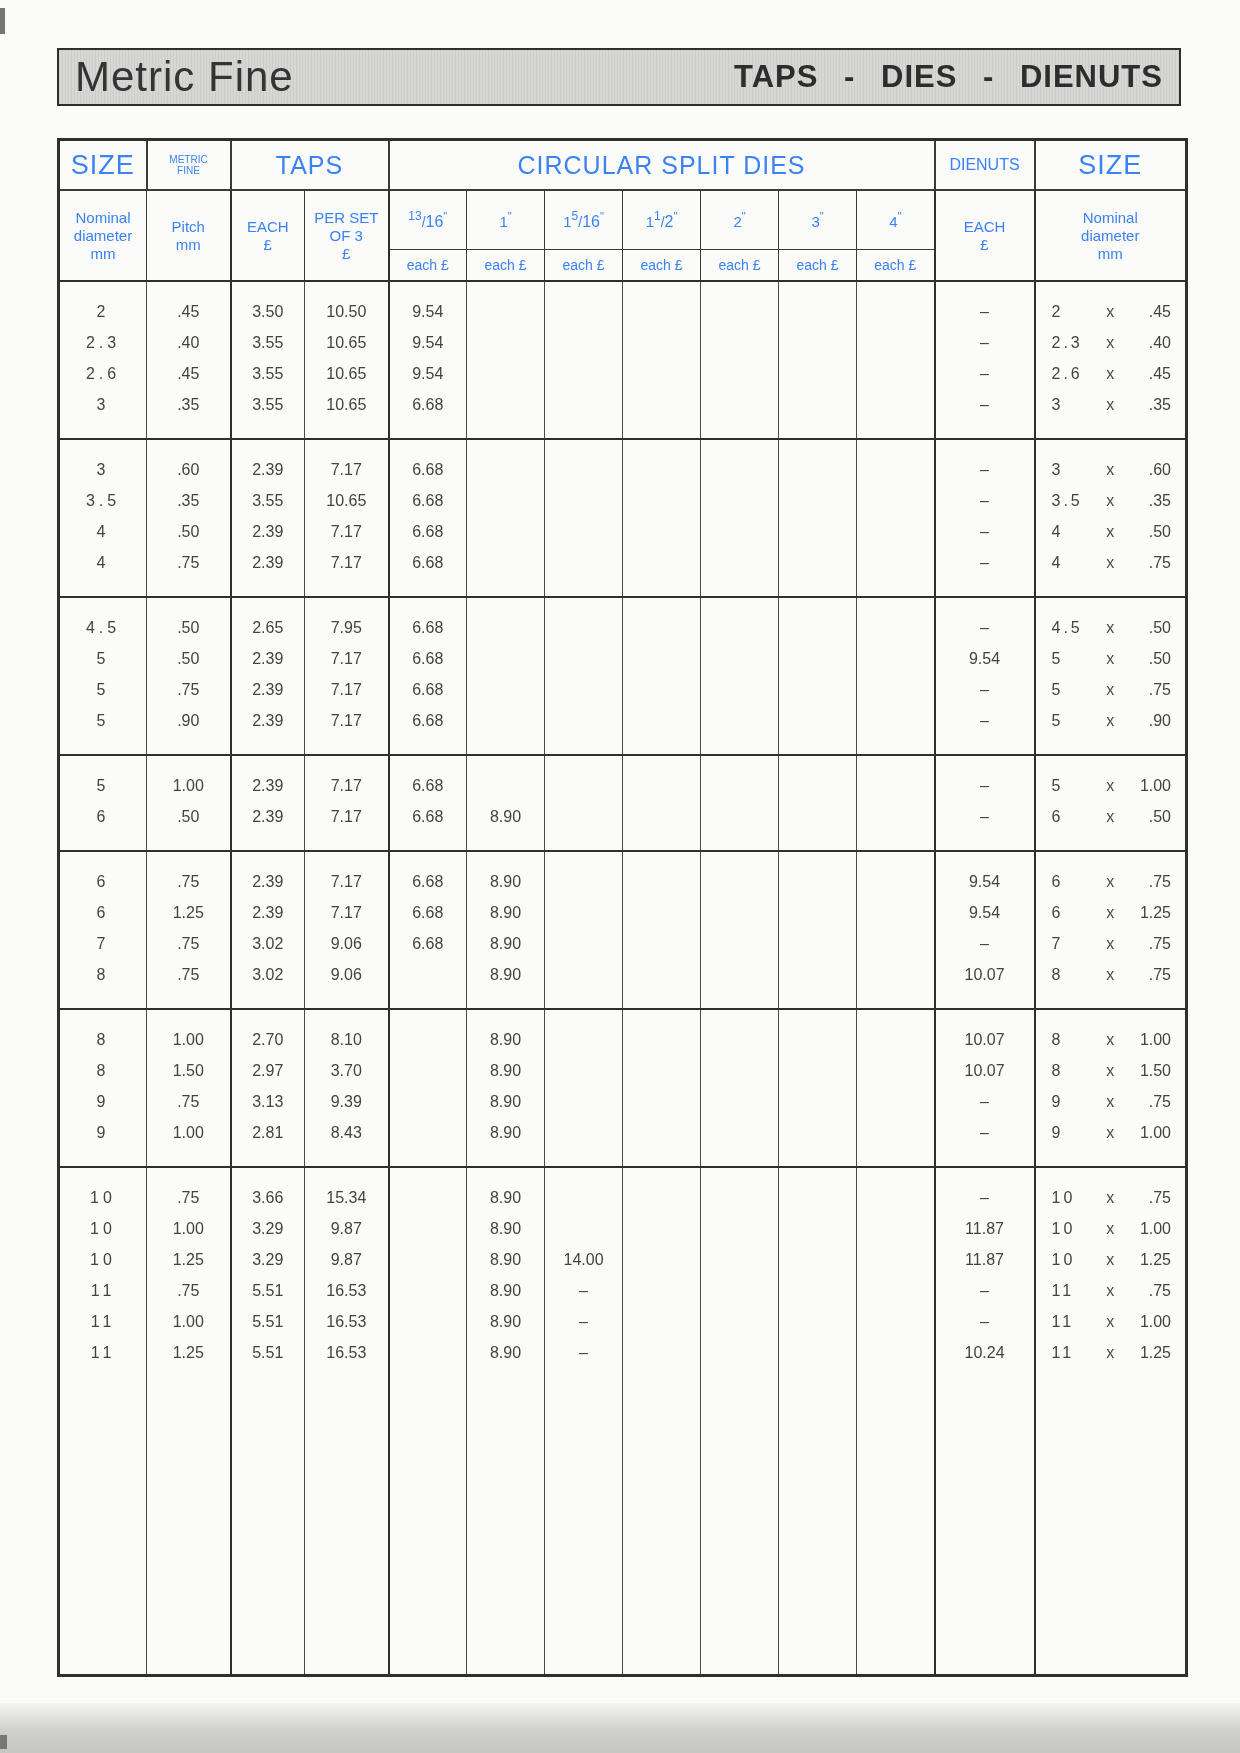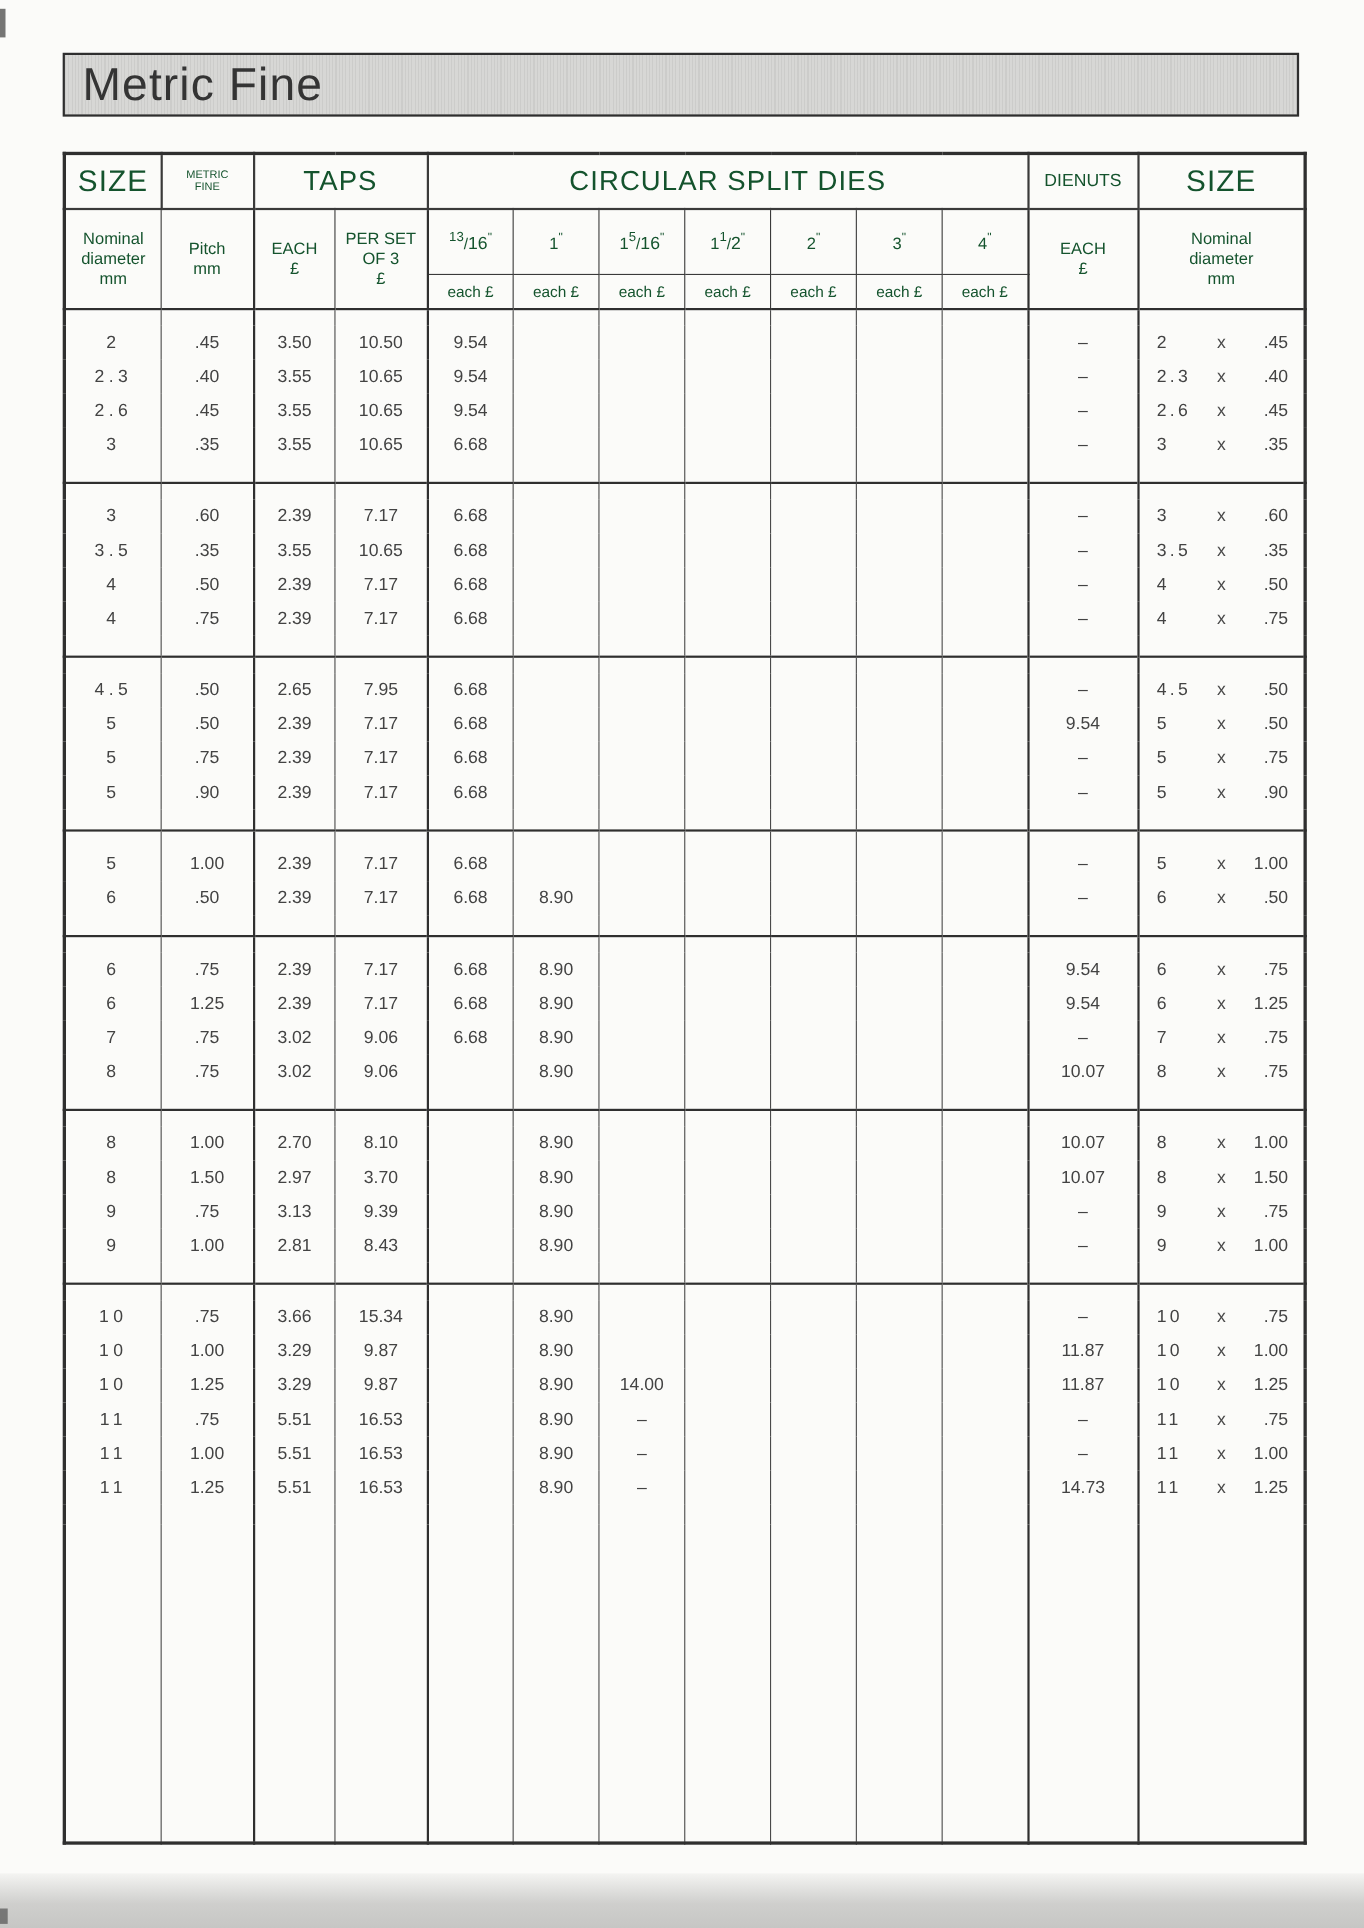--- a/index.html
+++ b/index.html
@@ -23,21 +23,21 @@
   
   table.price{
     position:absolute;left:57px;top:138px;
     width:1128px;table-layout:fixed;
     border-collapse:collapse;
     border:3px solid #2f2f2f;
   }
   col.c0{width:88px}col.c1{width:84px}col.c2{width:74px}col.c3{width:84px}
   col.cd{width:78px}col.c11{width:100px}col.c12{width:152px}
   th,td{padding:0;font-weight:normal;}
-  thead th{border:1px solid #3a3a3a;text-align:center;vertical-align:middle;color:#14532d;}
+  thead th{border:1px solid #3a3a3a;text-align:center;vertical-align:middle;color:#3b82f6;}
   tr.h1 th{border-width:2px;height:48px;}
   .t-size{font-size:27px;letter-spacing:1px;}
   .t-mf{font-size:10px;line-height:1.15;white-space:pre-line;}
   .t-taps,.t-dies{font-size:25px;letter-spacing:1px;}
   .t-dienuts{font-size:16px;text-align:center;}
   tr.h2 th{height:58px;font-size:15px;line-height:1.2;white-space:pre-line;}
   tr.h3 th{height:30px;font-size:14px;}
   th.hb{border-bottom:2px solid #2f2f2f;}
   .bl2{border-left:2px solid #2f2f2f !important;}
   th.die-size-cell{font-size:15px;}
@@ -69,20 +69,21 @@
     background:linear-gradient(180deg,#f4f4f2 0%,#cfcfcd 55%,#c6c6c4 100%);
   }
   .mark1{position:absolute;left:0;top:8px;width:5px;height:26px;background:#3c3c3c;opacity:.7;}
   .mark2{position:absolute;left:0;bottom:4px;width:7px;height:14px;background:#4a4a4a;opacity:.65;}
 </style>
 </head>
 <body>
 
 <div class="banner">
   <span class="banner-left">Metric Fine</span>
+  <span class="banner-right">TAPS - DIES - DIENUTS</span>
 </div>
 
 <table class="price" id="price-table">
   <colgroup>
     <col class="c0">
       <col class="c1">
       <col class="c2">
       <col class="c3">
     <col class="cd">
       <col class="cd">
@@ -918,21 +919,21 @@
         <td class="c-pitch">1.25</td>
         <td class="c-each bl2">5.51</td>
         <td class="c-set">16.53</td>
         <td class="c-die bl2"></td>
         <td class="c-die">8.90</td>
         <td class="c-die">–</td>
         <td class="c-die"></td>
         <td class="c-die"></td>
         <td class="c-die"></td>
         <td class="c-die"></td>
-        <td class="c-dienut bl2">14.73</td>
+        <td class="c-dienut bl2">10.24</td>
         <td class="c-sizer bl2">
           <span class="szrow">
             <span class="sz-d">11</span>
             <span class="sz-x">x</span>
             <span class="sz-p">1.25</span>
           </span>
         </td>
       </tr>
       <tr class="spb">
         <td class="c-size"></td>

